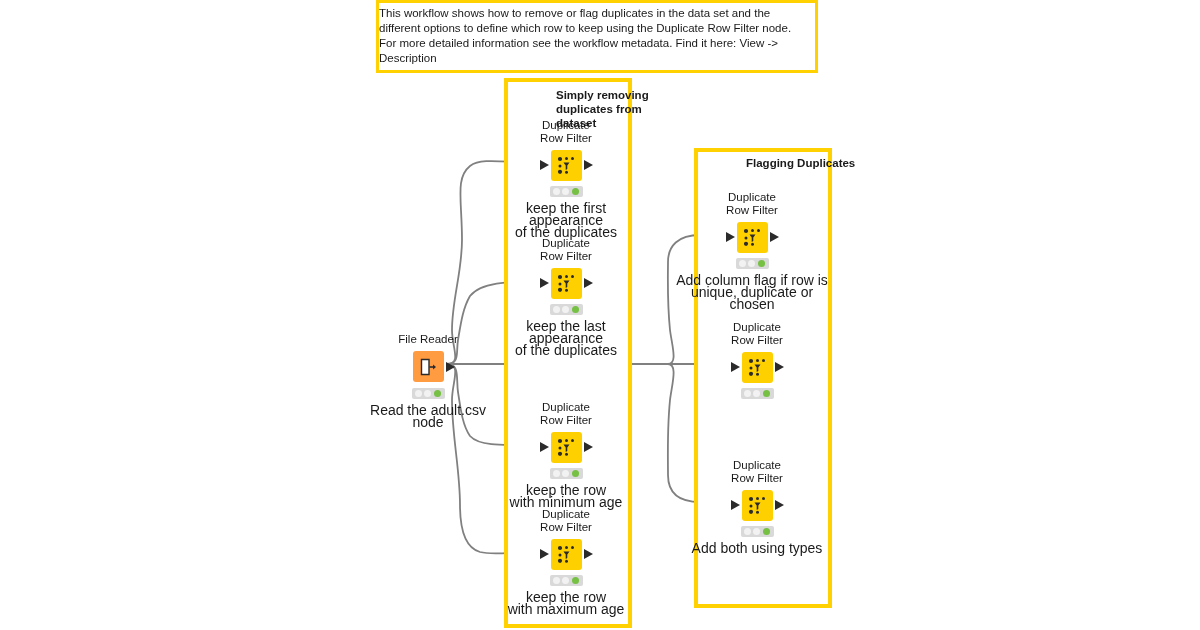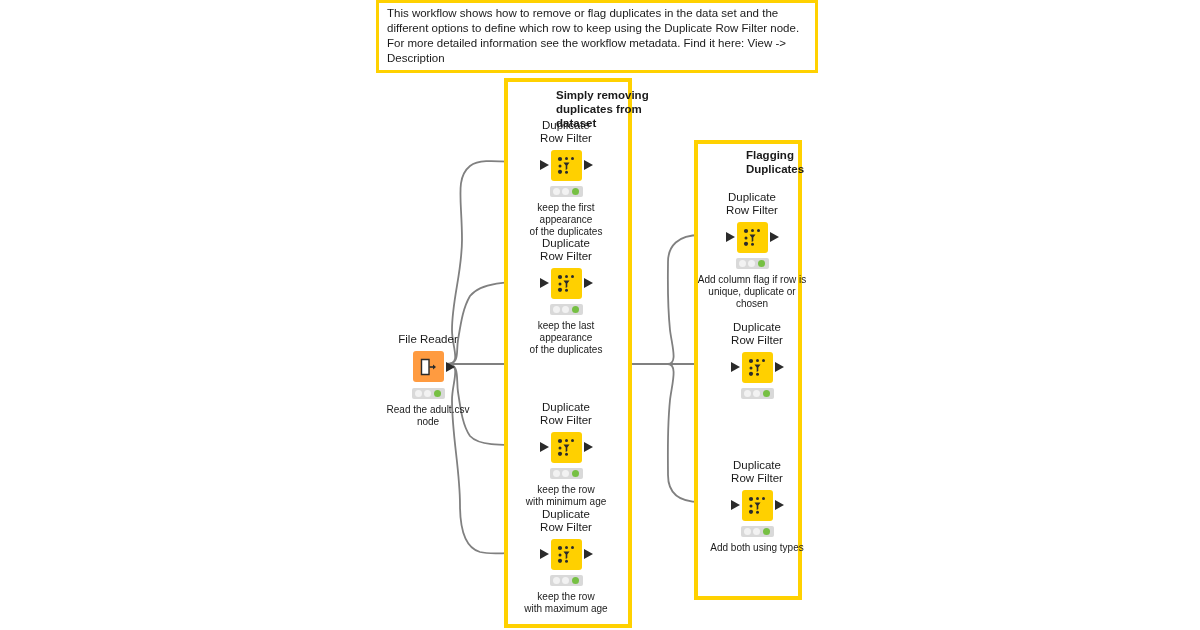--- a/index.html
+++ b/index.html
@@ -30,21 +30,21 @@
     width: 1200px; height: 630px;
     pointer-events: none;
   }
 
   
   .annotation {
     position: absolute;
     box-sizing: border-box;
     background: #ffffff;
     border: 3px solid #FFD100;
-    padding: 3px 6px 4px 8px;
+    padding: 3px 6px 4px 0;
     font-size: 11.5px;
     line-height: 15px;
     color: #1a1a1a;
     white-space: pre-line;
   }
 
   
   .group {
     position: absolute;
     box-sizing: border-box;
@@ -131,21 +131,21 @@
     width: 7px;
     height: 7px;
     border-radius: 50%;
     background: #F2F2F2;
   }
   .status .lamp.on {
     background: #76C043;
   }
   .node-desc {
     margin-top: 5px;
-    font-size: 10px;
+    font-size: 14px;
     line-height: 12px;
     color: #1a1a1a;
     white-space: pre-line;
   }
   .node-desc.wide {
     width: 160px;
     margin-left: -20px;
   }
 </style>
 </head>
@@ -181,21 +181,21 @@
   </svg>
 
   <div class="annotation" style="left:376px; top:0px; width:442px;">This workflow shows how to remove or flag duplicates in the data set and the different options to define which row to keep using the Duplicate Row Filter node.
 For more detailed information see the workflow metadata. Find it here: View -&gt; Description</div>
 
   <div class="group" style="left:504px; top:78px; width:128px; height:550px;">
     <div class="group-title" style="top:6px;">Simply removing
 duplicates from dataset</div>
   </div>
 
-  <div class="group" style="left:694px; top:140px; width:108px; height:460px;">
+  <div class="group" style="left:694px; top:148px; width:138px; height:460px;">
     <div class="group-title" style="top:4px;">Flagging Duplicates</div>
   </div>
 
   <div class="node" style="left:428px; top:333px;">
     <div class="node-title">File Reader</div>
     <div class="node-figure">
       <div class="node-box reader">
         <svg width="20" height="20" viewBox="0 0 20 20">
           <path d="M3.5,2.5 h7.5 v15 h-7.5 z" fill="#ffffff" stroke="#2b2b2b" stroke-width="1.4"></path>
           <path d="M11.5,10 h4.5" stroke="#2b2b2b" stroke-width="1.6" fill="none"></path>

